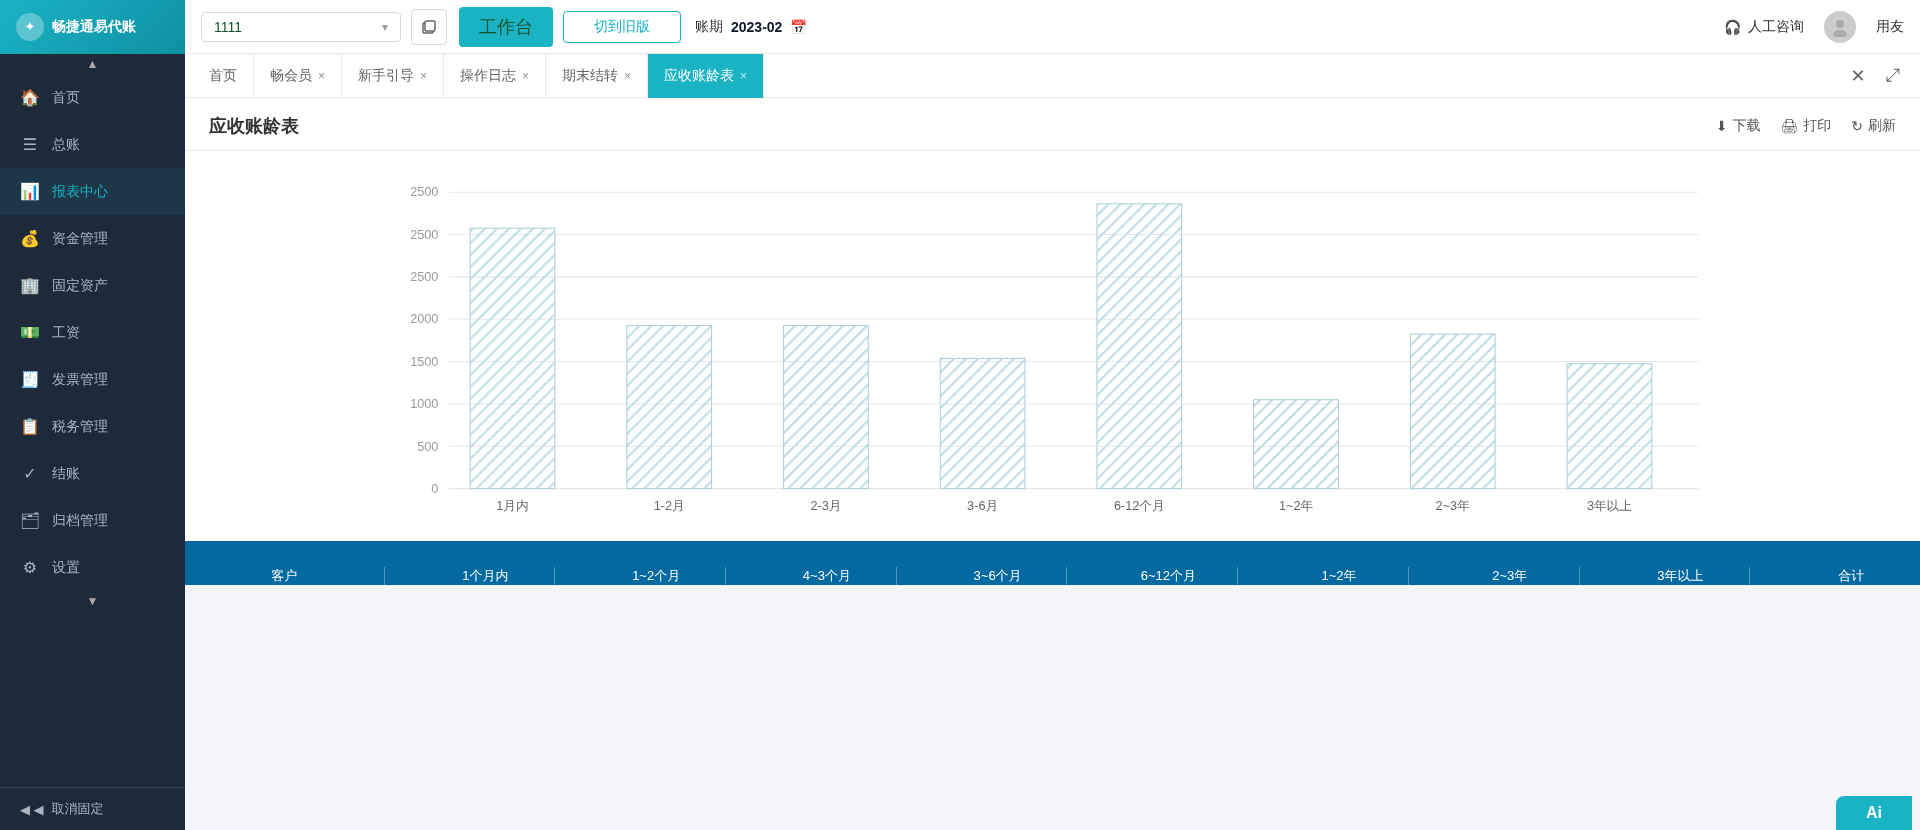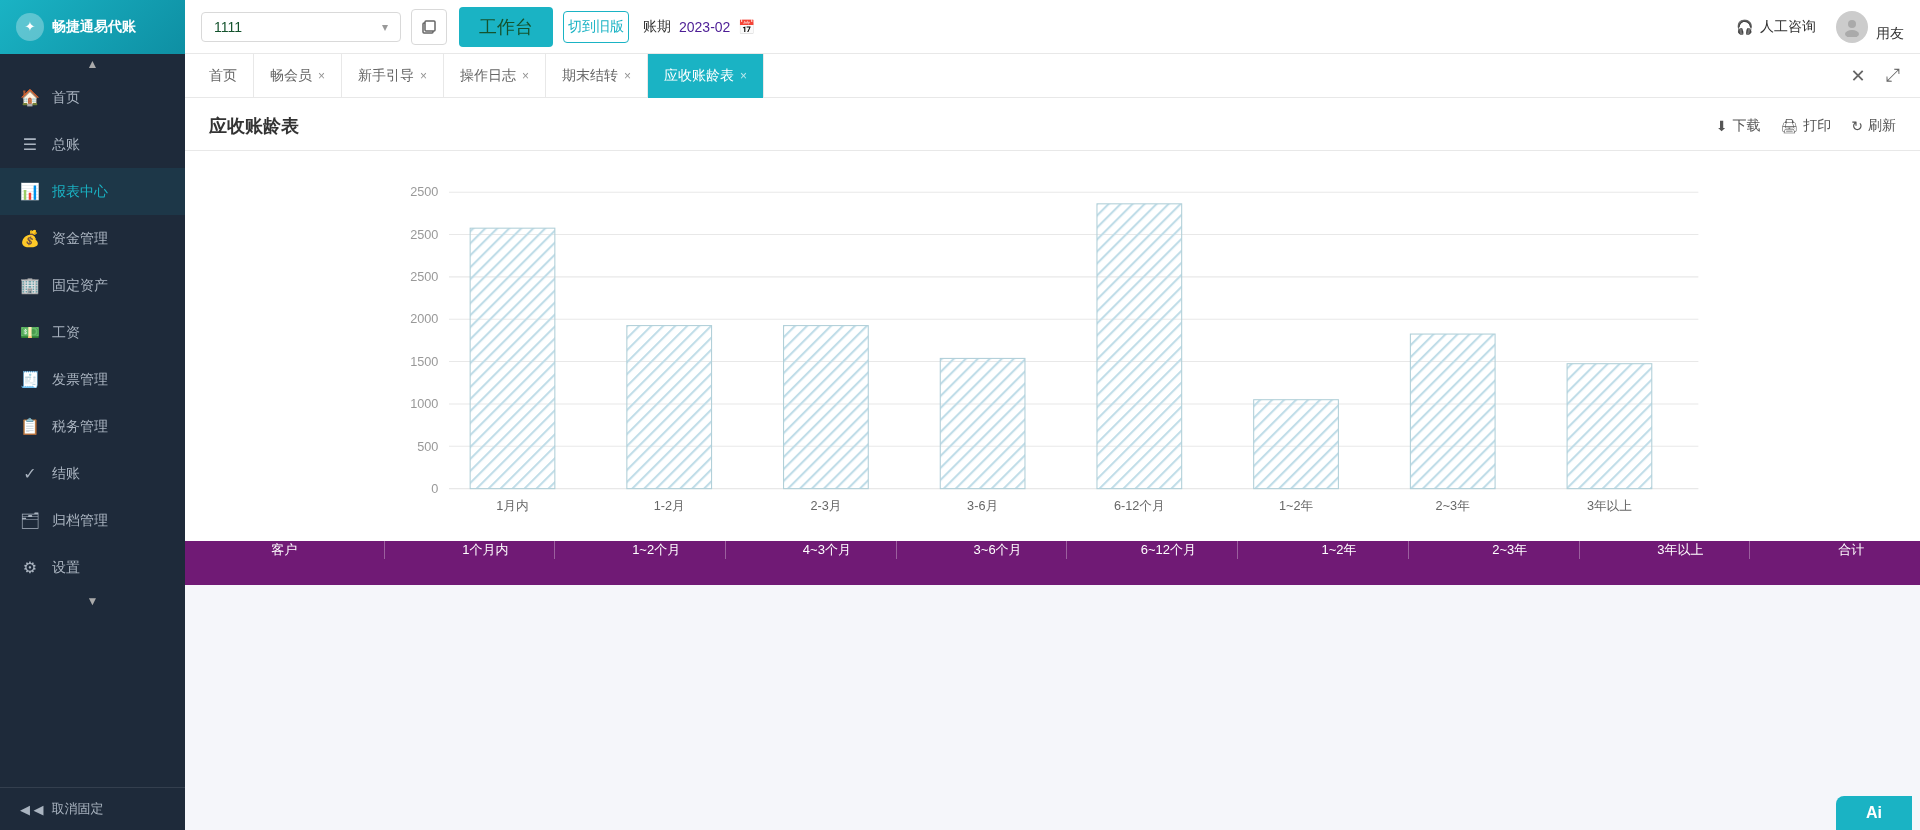--- a/index.html
+++ b/index.html
@@ -74,21 +74,21 @@
       padding: 8px 20px;
       cursor: pointer;
       font-size: 18px;
       margin-left: 12px;
     }
     .switch-btn {
       border: 1px solid #1ab3c4;
       color: #1ab3c4;
       background: #fff;
       border-radius: 4px;
-      padding: 6px 4px;
+      padding: 6px 30px;
       cursor: pointer;
       font-size: 14px;
       margin-left: 10px;
     }
     .period-area {
       display: flex;
       align-items: center;
       gap: 8px;
       margin-left: 14px;
       color: #333;
@@ -105,22 +105,22 @@
     .consult-btn {
       display: flex;
       align-items: center;
       gap: 6px;
       color: #333;
       cursor: pointer;
       font-size: 14px;
     }
     .user-area {
       display: flex;
-      align-items: flex-end;
-      gap: 8px;
+      align-items: center;
+      gap: 20px;
       cursor: pointer;
       color: #333;
     }
     .avatar {
       width: 32px; height: 32px;
       border-radius: 50%;
       background: #ccc;
       display: flex; align-items: center; justify-content: center;
       color: #fff;
       font-size: 13px;
@@ -282,23 +282,23 @@
       width: 100%;
       height: 360px;
     }
     .chart-svg {
       width: 100%;
       height: 100%;
     }
 
     
     .table-footer {
-      background: #701a75;
-      display: flex;
-      align-items: flex-start;
+      background: #0369a1;
+      display: flex;
+      align-items: flex-end;
       flex-shrink: 0;
       height: 44px;
       gap: 32px;
     }
     .table-footer-cell {
       flex: 1;
       text-align: center;
       color: #fff;
       font-size: 13px;
       padding: 0 8px;
@@ -340,21 +340,21 @@
       <rect x="2" y="4" width="10" height="10" rx="1" stroke="#666" stroke-width="1.5" fill="none"></rect>
       <rect x="4" y="2" width="10" height="10" rx="1" stroke="#666" stroke-width="1.5" fill="white"></rect>
     </svg>
   </div>
 
   <button class="workbench-btn">工作台</button>
   <button class="switch-btn">切到旧版</button>
 
   <div class="period-area">
     <span>账期</span>
-    <span style="color:#4c1d95;font-weight:400;">2023-02</span>
+    <span style="color:#0f172a;font-weight:700;">2023-02</span>
     <span class="period-icon">📅</span>
   </div>
 
   <div class="header-right">
     <div class="consult-btn">
       <span>🎧</span>
       <span>人工咨询</span>
     </div>
     <div class="user-area">
       <div class="avatar">

